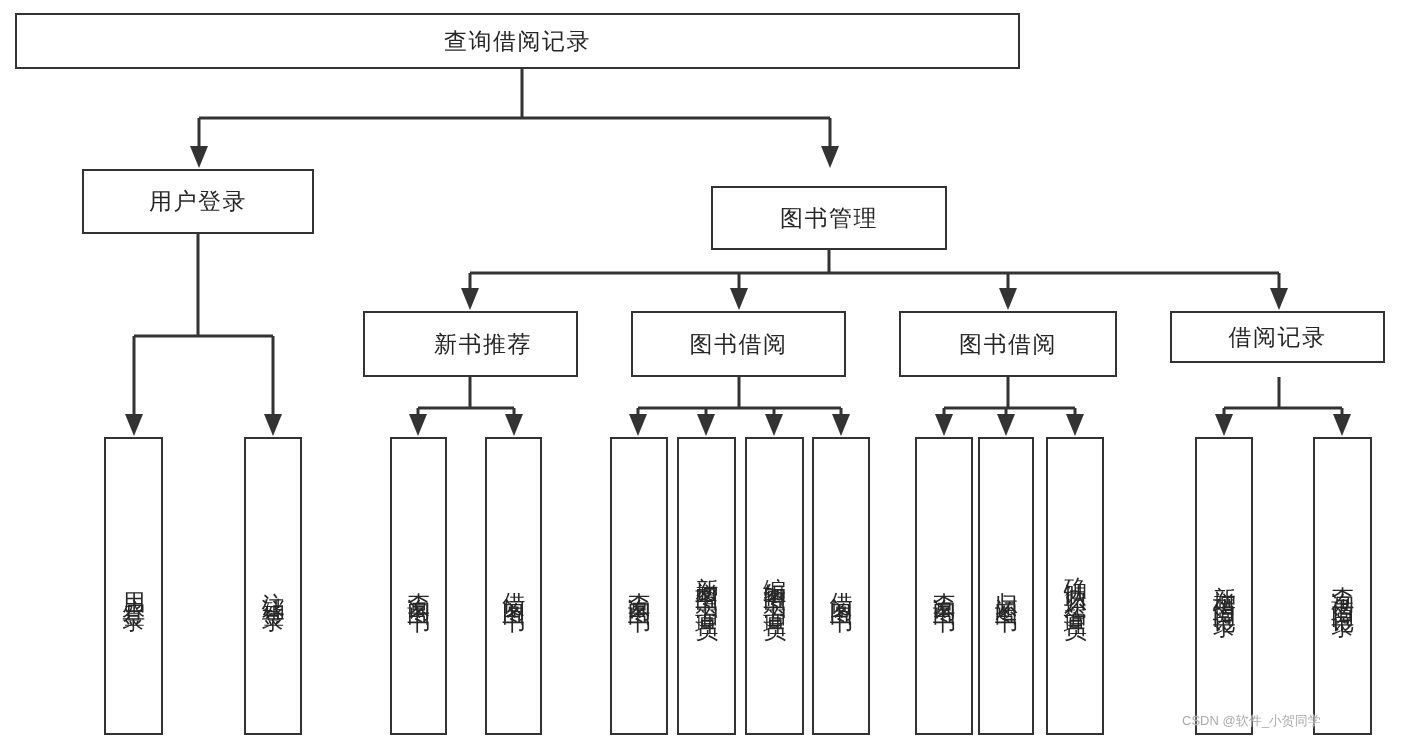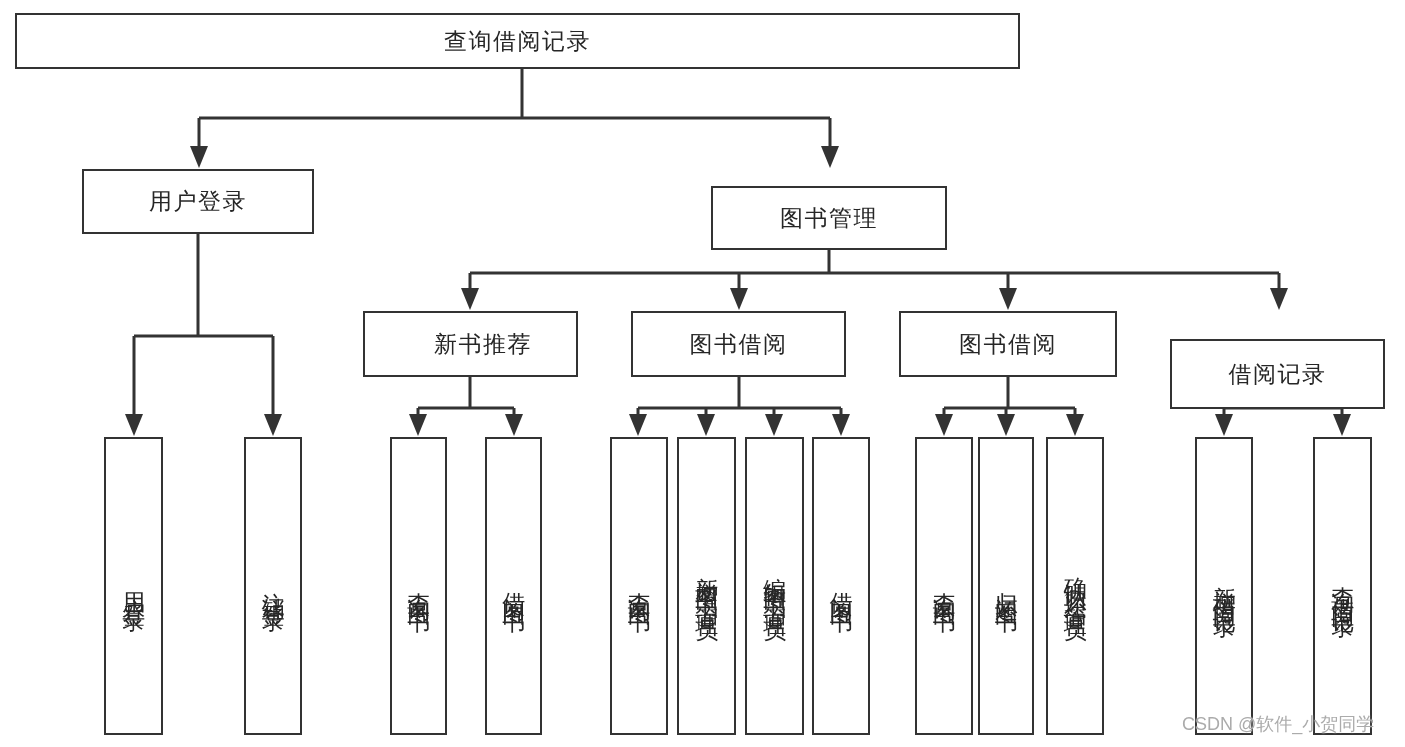--- a/index.html
+++ b/index.html
@@ -35,21 +35,21 @@
     text-orientation: mixed;
     font-size: 23px;
     letter-spacing: 6px;
     color: #262626;
     line-height: 1.1;
   }
   .watermark {
     position: absolute;
     left: 1182px;
     top: 712px;
-    font-size: 18px;
+    font-size: 13px;
     color: #ababab;
     white-space: nowrap;
     text-shadow: 0 0 2px #ffffff;
   }
 </style>
 </head>
 <body>
 
 <div class="canvas">
 
@@ -116,21 +116,21 @@
 
   <div class="node" style="left:363px; top:311px; width:215px; height:66px;padding-left:25px;">
     <span class="hlabel">新书推荐</span>
   </div>
   <div class="node" style="left:631px; top:311px; width:215px; height:66px;text-align:right;">
     <span class="hlabel">图书借阅</span>
   </div>
   <div class="node" style="left:899px; top:311px; width:218px; height:66px;">
     <span class="hlabel">图书借阅</span>
   </div>
-  <div class="node" style="left:1170px; top:311px; width:215px; height:70px;margin-top:28px;">
+  <div class="node" style="left:1170px; top:311px; width:215px; height:52px;">
     <span class="hlabel">借阅记录</span>
   </div>
 
   <div class="node" style="left:104px; top:437px; width:59px; height:298px;">
     <span class="vtext">用户登录</span>
   </div>
   <div class="node" style="left:244px; top:437px; width:58px; height:298px;">
     <span class="vtext">注销登录</span>
   </div>
 

